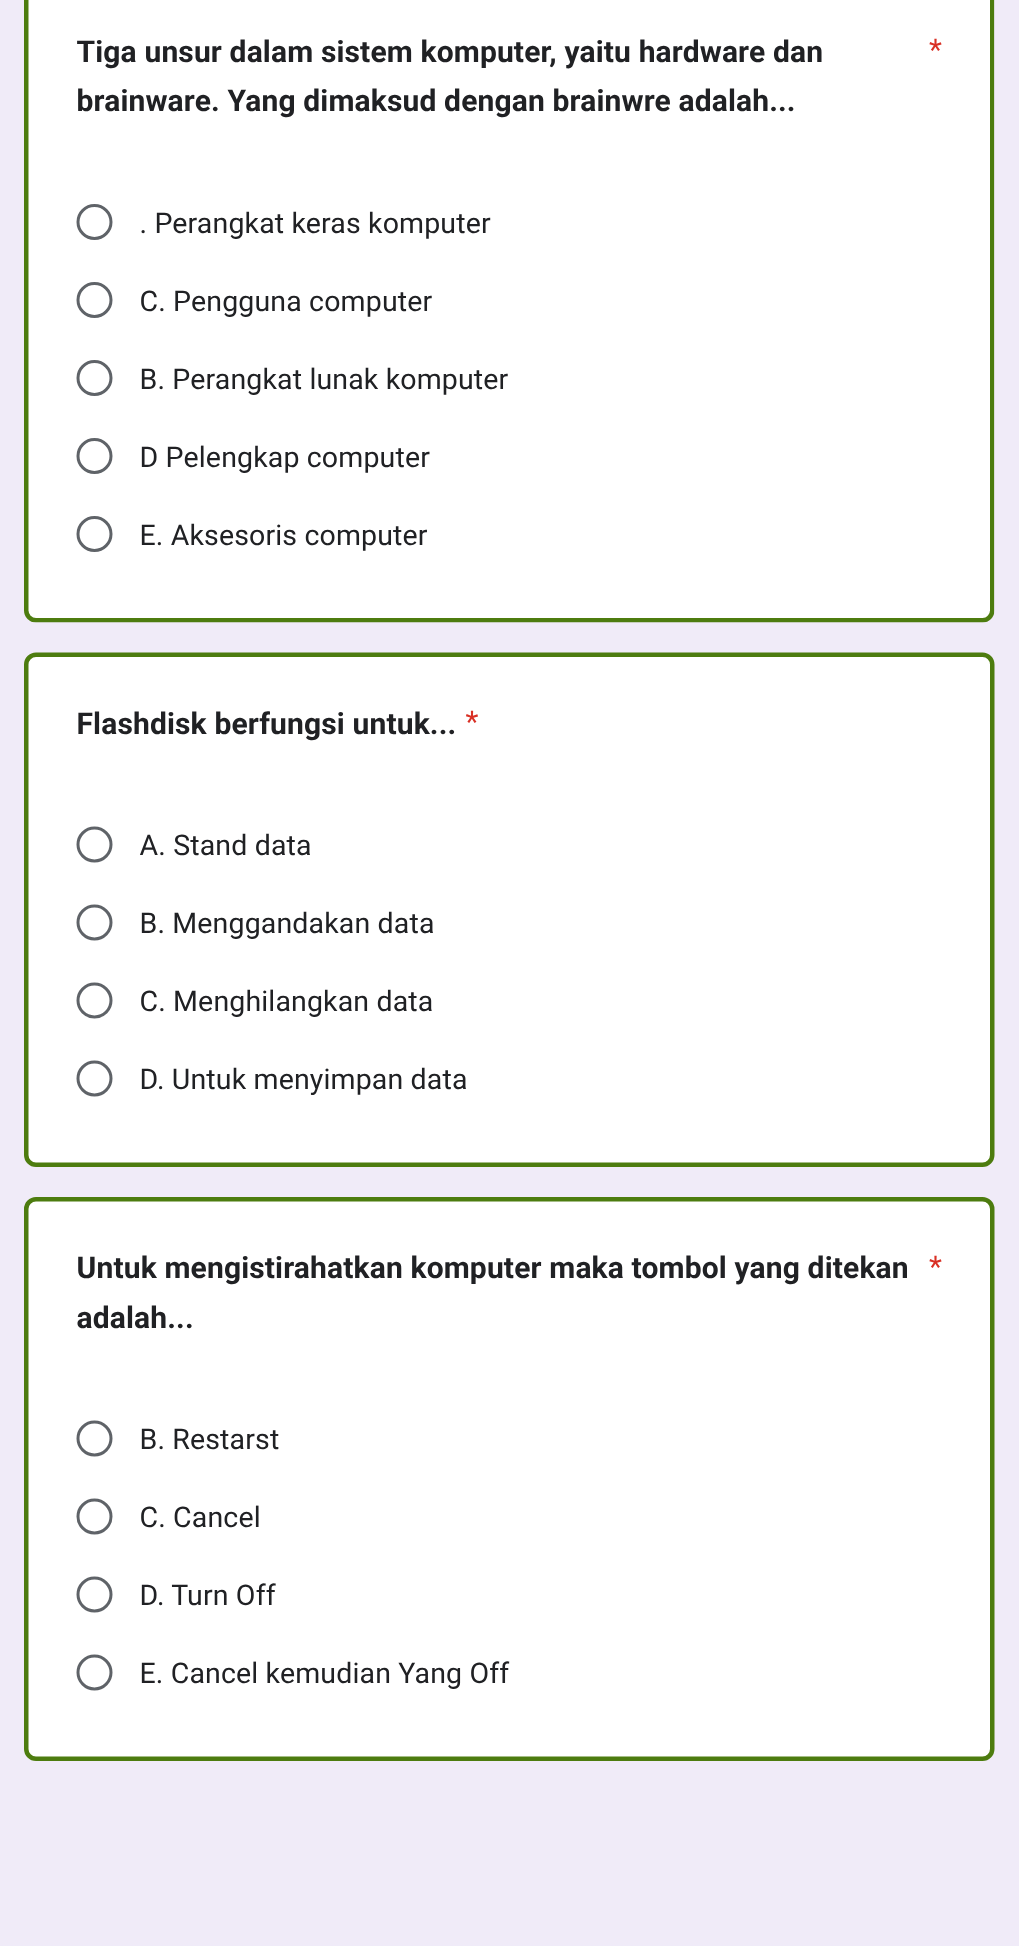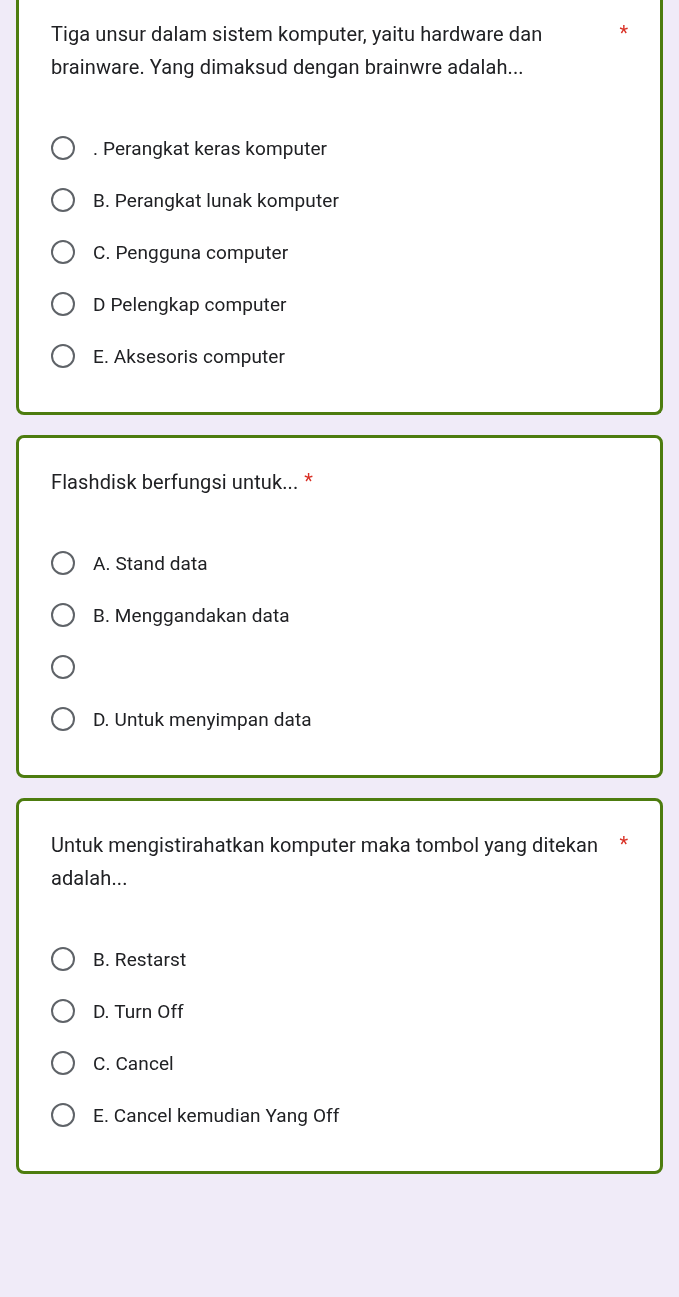--- a/index.html
+++ b/index.html
@@ -33,21 +33,21 @@
       display: flex;
       align-items: flex-start;
     }
     .question-card.first .question-header {
       padding-top: 18px;
     }
     .question-text {
       font-size: 20px;
       color: #202124;
       line-height: 1.65;
-      font-weight: 400;
+      font-weight: 700;
       letter-spacing: 0.1px;
     }
     .required-asterisk {
       color: #d93025;
       font-size: 20px;
       margin-left: 6px;
       line-height: 1.5;
     }
     .options {
       padding-top: 18px;
@@ -80,25 +80,25 @@
     <span class="question-text">Tiga unsur dalam sistem komputer, yaitu hardware dan brainware. Yang dimaksud dengan brainwre adalah...</span>
     <span class="required-asterisk">*</span>
   </div>
   <div class="options">
     <div class="option-row">
       <div class="radio-circle"></div>
       <span class="option-text">. Perangkat keras komputer</span>
     </div>
     <div class="option-row">
       <div class="radio-circle"></div>
-      <span class="option-text">B. Perangkat lunak komputer</span>
+      <span class="option-text">C. Pengguna computer</span>
     </div>
     <div class="option-row">
       <div class="radio-circle"></div>
-      <span class="option-text">C. Pengguna computer</span>
+      <span class="option-text">B. Perangkat lunak komputer</span>
     </div>
     <div class="option-row">
       <div class="radio-circle"></div>
       <span class="option-text">D Pelengkap computer</span>
     </div>
     <div class="option-row">
       <div class="radio-circle"></div>
       <span class="option-text">E. Aksesoris computer</span>
     </div>
   </div>
@@ -113,44 +113,45 @@
     <div class="option-row">
       <div class="radio-circle"></div>
       <span class="option-text">A. Stand data</span>
     </div>
     <div class="option-row">
       <div class="radio-circle"></div>
       <span class="option-text">B. Menggandakan data</span>
     </div>
     <div class="option-row">
       <div class="radio-circle"></div>
+      <span class="option-text">C. Menghilangkan data</span>
     </div>
     <div class="option-row">
       <div class="radio-circle"></div>
       <span class="option-text">D. Untuk menyimpan data</span>
     </div>
   </div>
 </div>
 
 <div class="question-card">
   <div class="question-header">
     <span class="question-text">Untuk mengistirahatkan komputer maka tombol yang ditekan adalah...</span>
     <span class="required-asterisk">*</span>
   </div>
   <div class="options">
     <div class="option-row">
       <div class="radio-circle"></div>
       <span class="option-text">B. Restarst</span>
     </div>
     <div class="option-row">
       <div class="radio-circle"></div>
-      <span class="option-text">D. Turn Off</span>
+      <span class="option-text">C. Cancel</span>
     </div>
     <div class="option-row">
       <div class="radio-circle"></div>
-      <span class="option-text">C. Cancel</span>
+      <span class="option-text">D. Turn Off</span>
     </div>
     <div class="option-row">
       <div class="radio-circle"></div>
       <span class="option-text">E. Cancel kemudian Yang Off</span>
     </div>
   </div>
 </div>
 
 </body></html>

